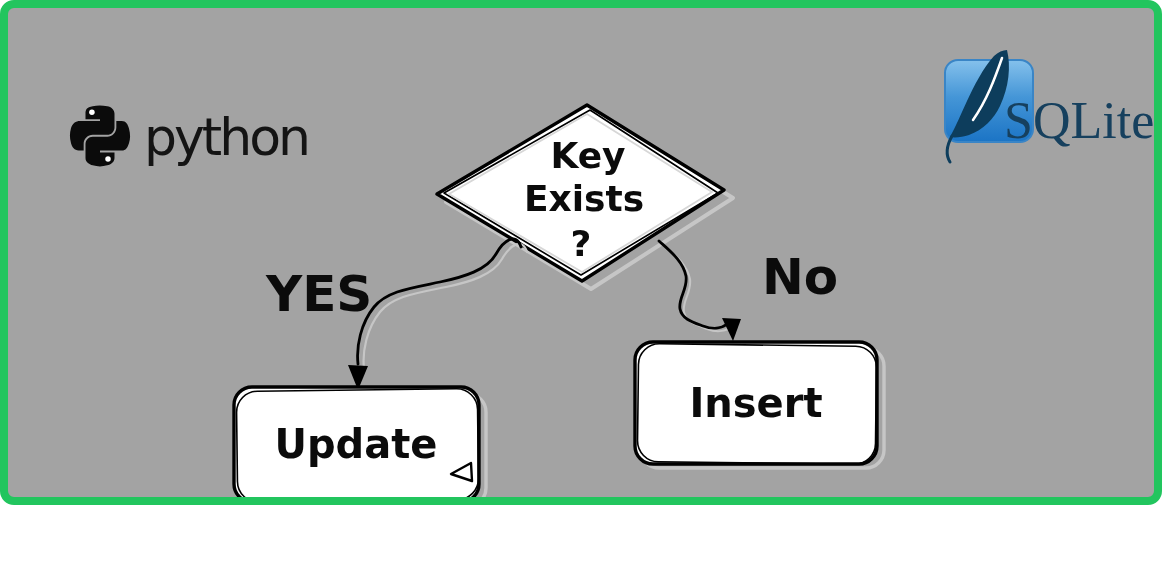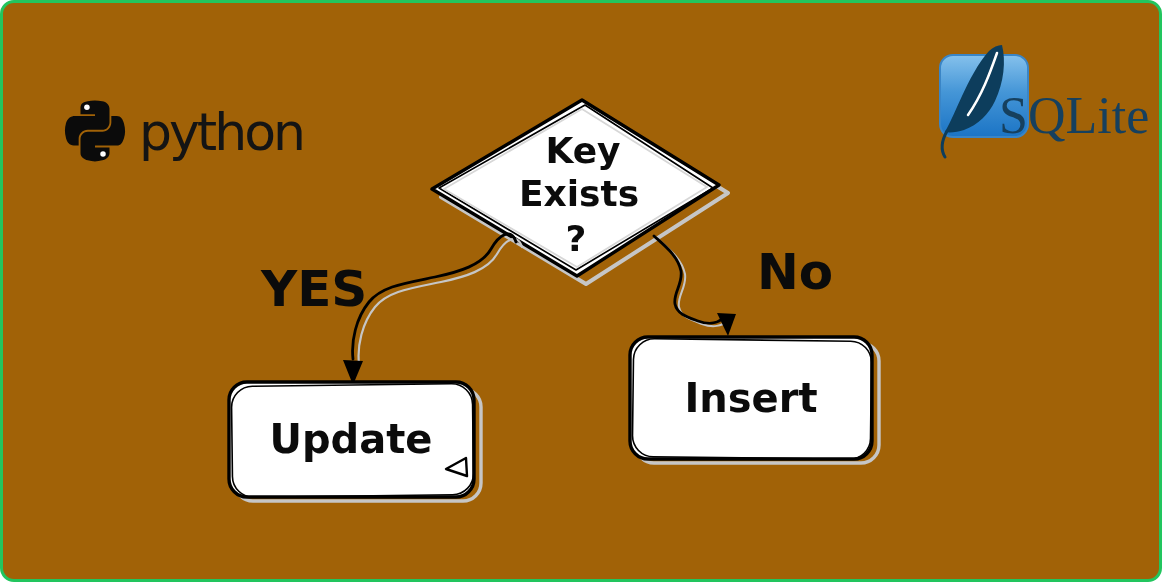--- a/index.html
+++ b/index.html
@@ -1,21 +1,21 @@
 <!DOCTYPE html>
 <html><head>
 <meta charset="utf-8">
 <style>
   html,body{margin:0;padding:0;background:#ffffff;}
   .frame{
     position:relative;
-    width:1162px;height:582px;
+    width:1162px;height:505px;
     box-sizing:border-box;
-    background:#a16207;
-    border:3px solid #22c55e;
+    background:#a3a3a3;
+    border:8px solid #22c55e;
     border-radius:14px;
     overflow:hidden;
   }
   svg{display:block;}
   .comic{
     font-family:"DejaVu Sans", sans-serif;
     font-weight:600;
     fill:#0b0b0b;
   }
   .pyword{

